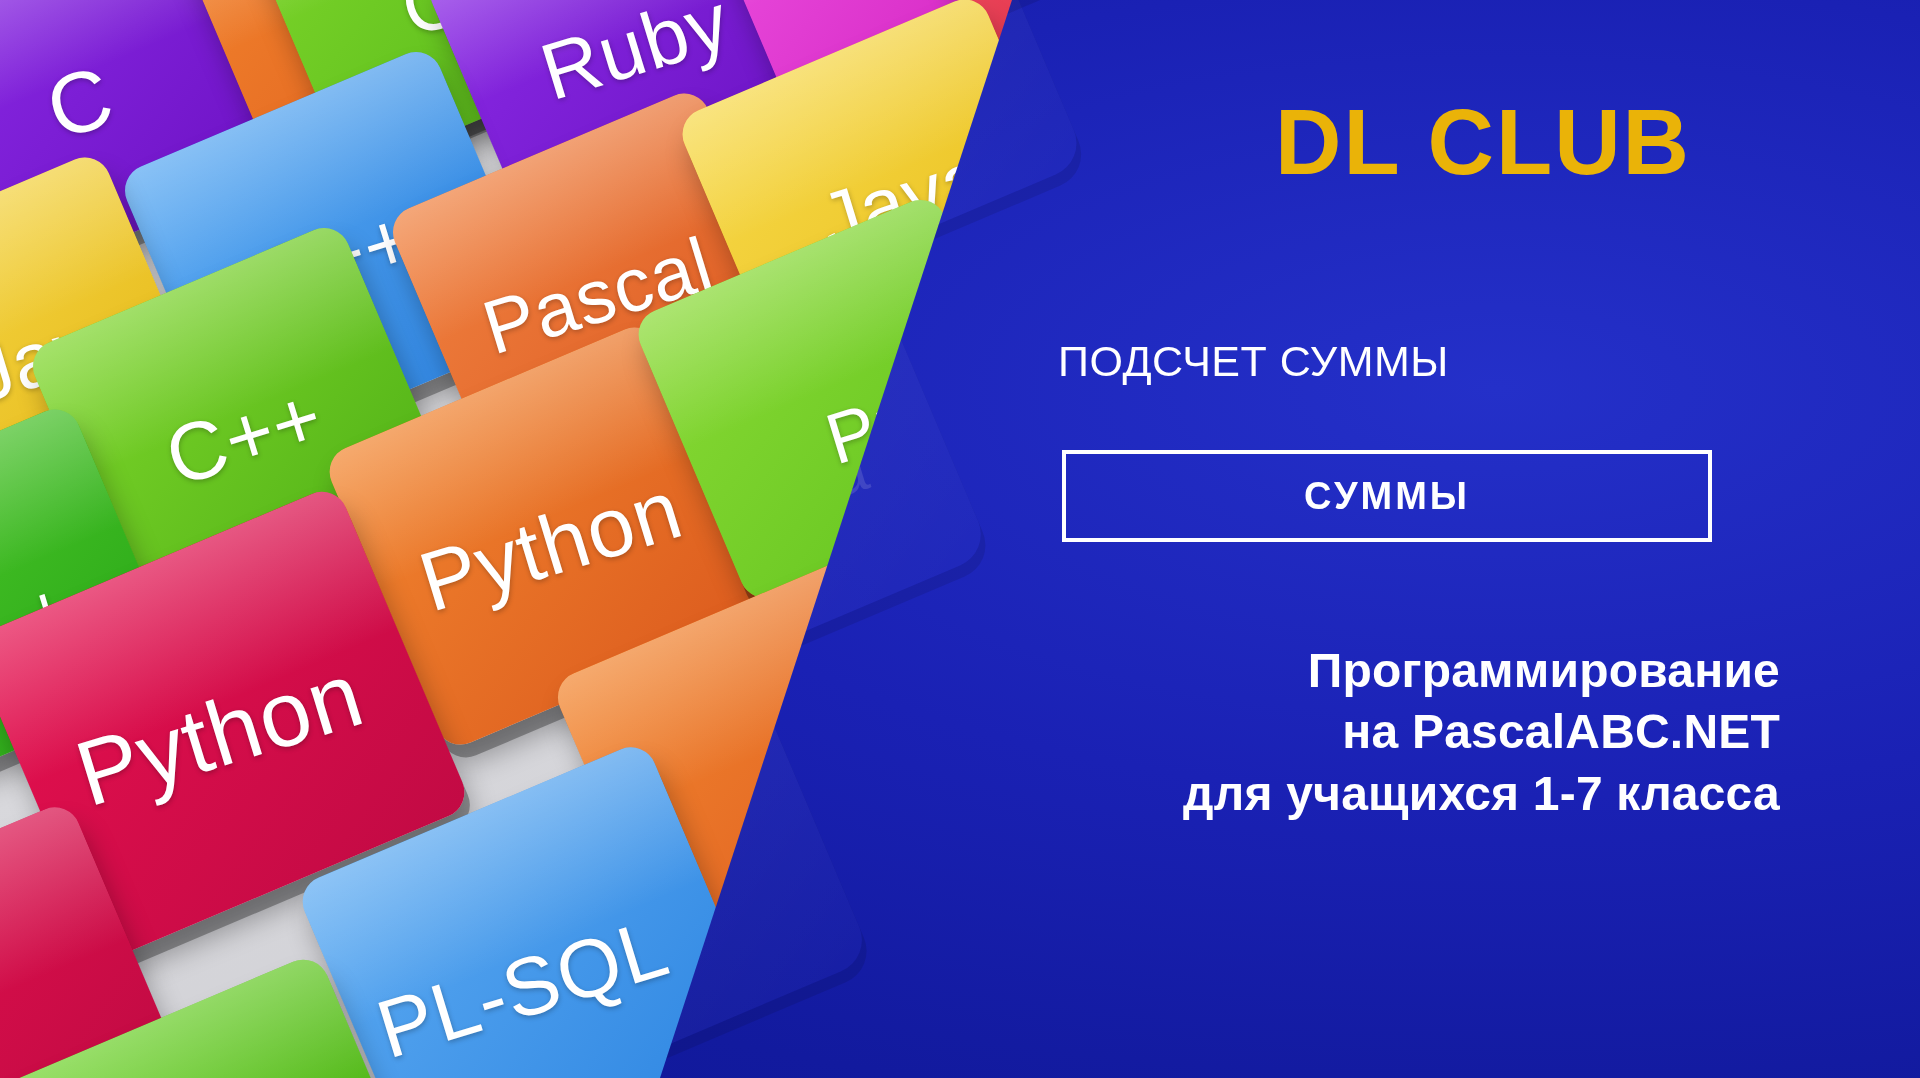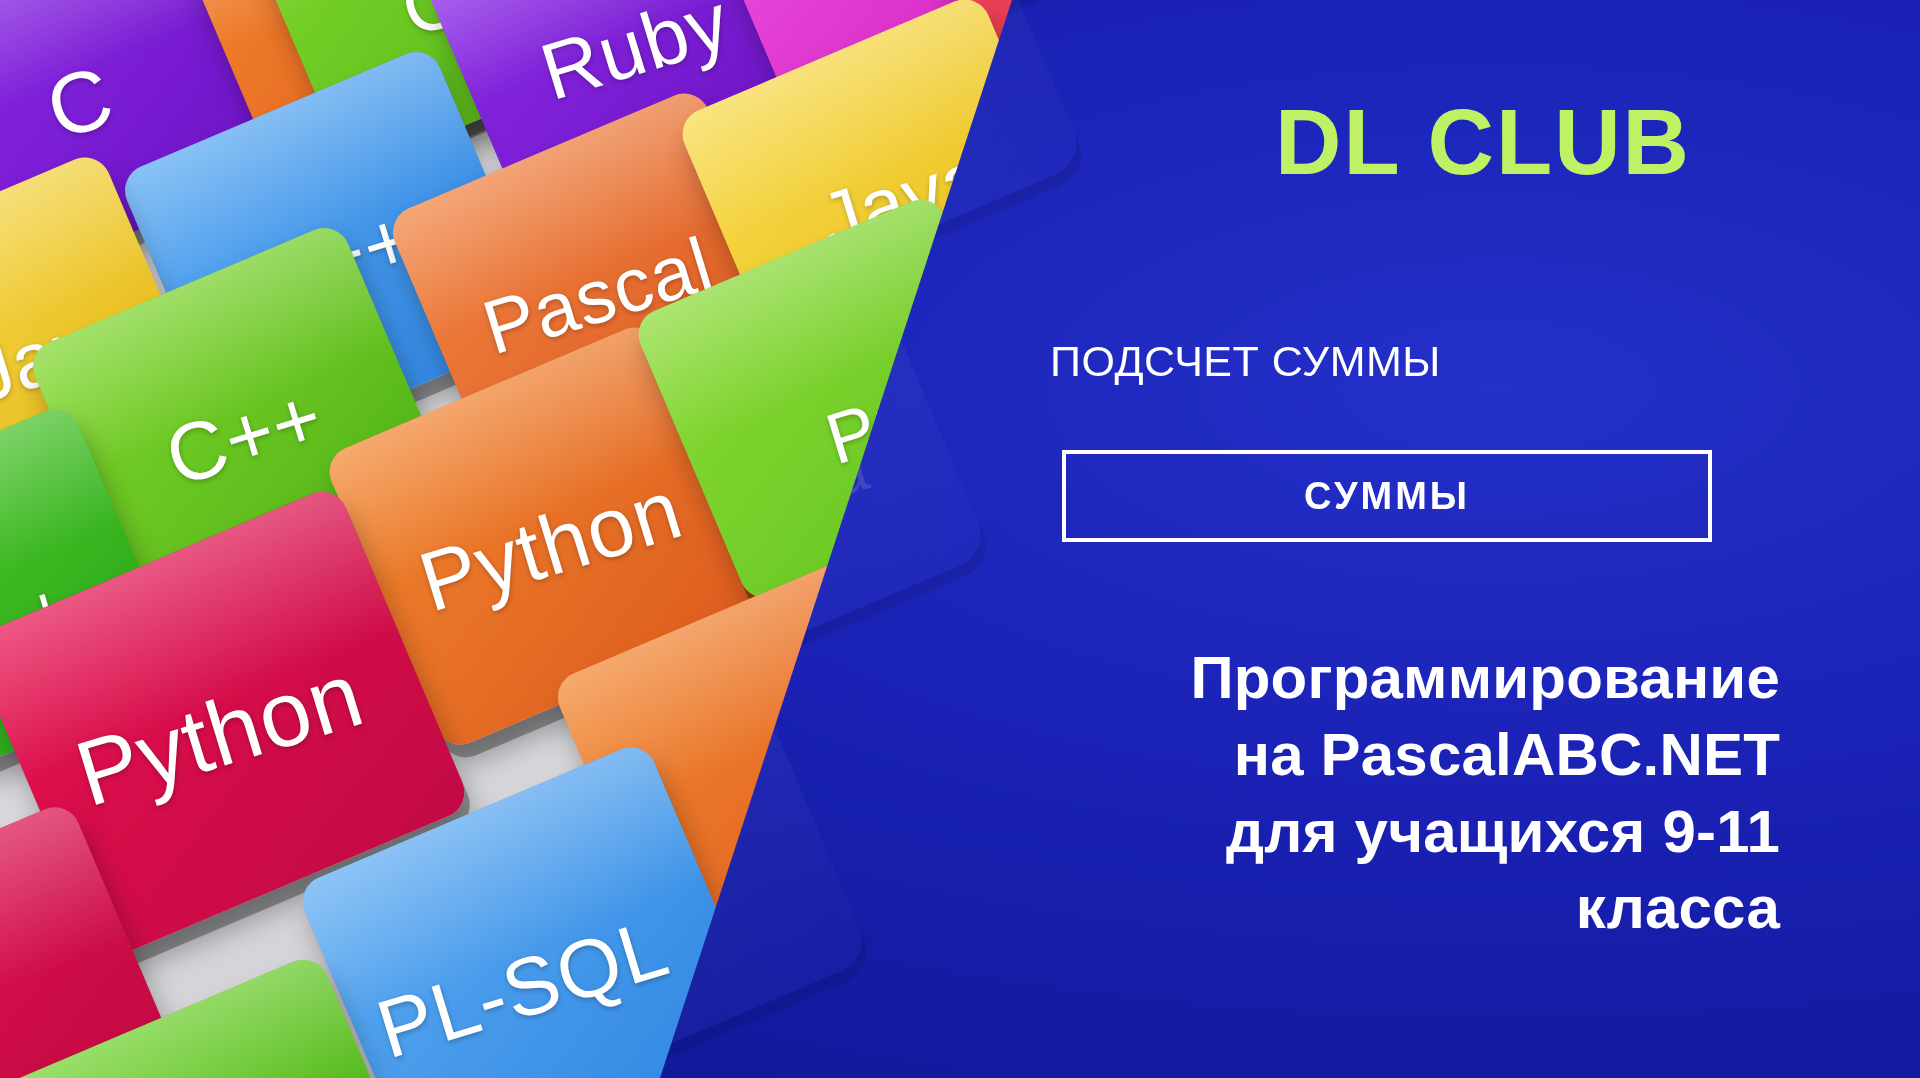--- a/index.html
+++ b/index.html
@@ -76,28 +76,28 @@
 
   
   #content{
     position:absolute;
     left:1050px; top:0; width:870px; height:1078px;
     z-index:5;
   }
   #brand{
     position:absolute; left:18px; top:96px; width:830px;
     text-align:center;
-    color:#bef264;
+    color:#eab308;
     font-size:92px;
     font-weight:bold;
     letter-spacing:2px;
     line-height:1;
   }
   #subtitle{
-    position:absolute; left:0; top:334px; width:700px;
+    position:absolute; left:8px; top:334px; width:700px;
     color:#ffffff;
     font-size:43px;
     line-height:1.28;
     font-weight:400;
     letter-spacing:.5px;
   }
   #subtitle .l2{ display:block; }
 
   #section-box{
     position:absolute; left:12px; top:450px;
@@ -109,21 +109,21 @@
     color:#ffffff;
     font-size:38px;
     font-weight:bold;
     letter-spacing:3px;
   }
 
   #footer{
     position:absolute; left:0px; top:640px; width:730px;
     color:#ffffff;
     text-align:right;
-    font-size:60px;
+    font-size:48px;
     font-weight:bold;
     line-height:1.28;
     letter-spacing:.2px;
   }
   #footer span{ display:block; }
 </style>
 </head>
 <body>
 
 <div id="stage">
@@ -234,17 +234,17 @@
       <span class="l1">ПОДСЧЕТ СУММЫ</span>
     </div>
 
     <div id="section-box">
       <span id="section-label">СУММЫ</span>
     </div>
 
     <div id="footer">
       <span>Программирование</span>
       <span>на PascalABC.NET</span>
-      <span>для учащихся 9-11 класса</span>
+      <span>для учащихся 1-7 класса</span>
     </div>
   </div>
 
 </div>
 
 </body></html>

